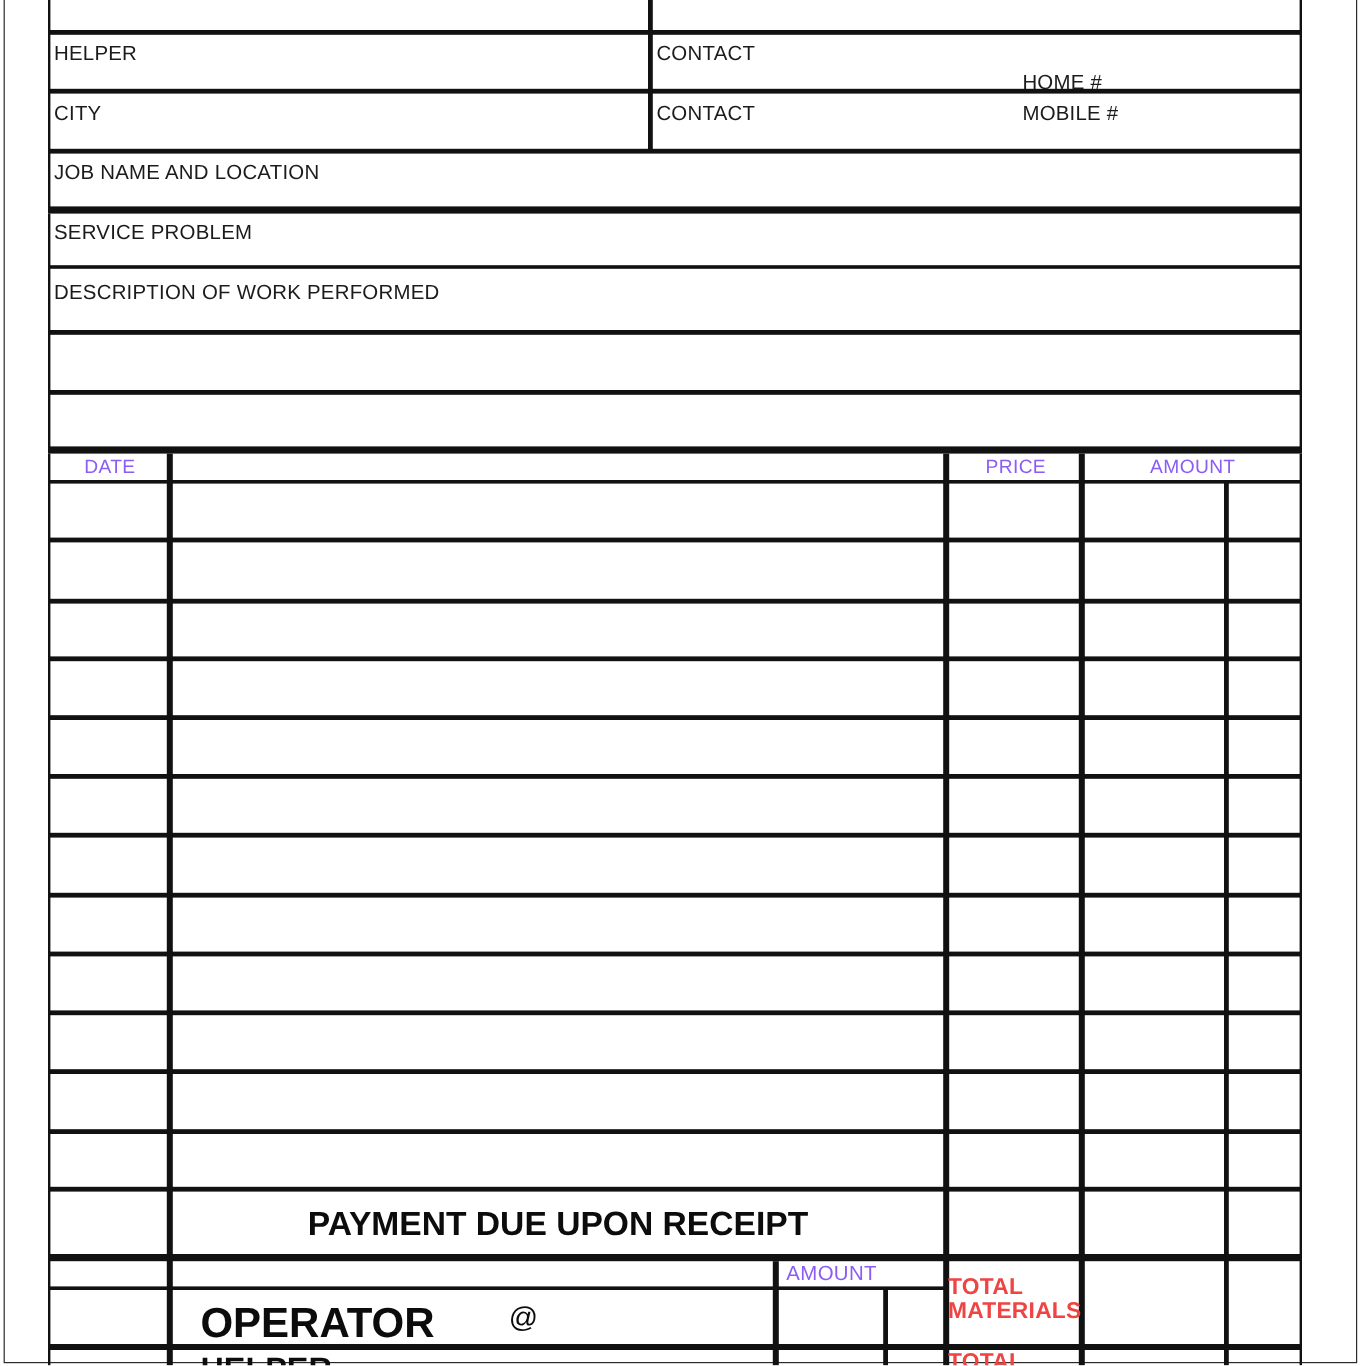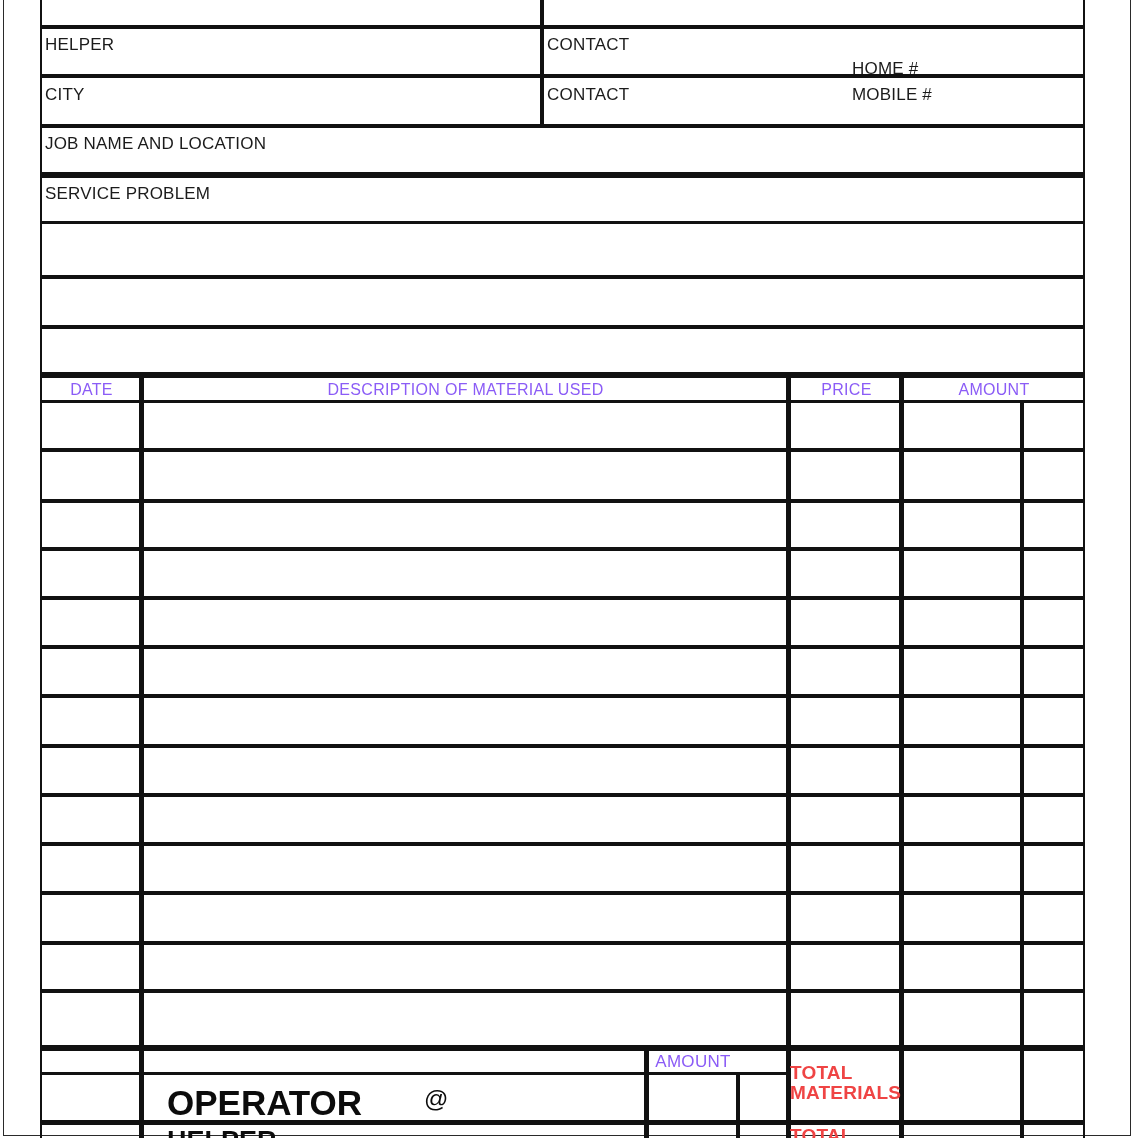--- a/index.html
+++ b/index.html
@@ -107,37 +107,37 @@
   <div class="fld" style="left:45px; top:36px;">HELPER</div>
   <div class="fld" style="left:547px; top:36px;">CONTACT</div>
   <div class="fld" style="left:852px; top:36px;margin-top:24px;">HOME #</div>
 
   <div class="fld" style="left:45px; top:86px;">CITY</div>
   <div class="fld" style="left:547px; top:86px;">CONTACT</div>
   <div class="fld" style="left:852px; top:86px;">MOBILE #</div>
 
   <div class="fld" style="left:45px; top:135px;">JOB NAME AND LOCATION</div>
   <div class="fld" style="left:45px; top:185px;">SERVICE PROBLEM</div>
+  <div class="fld" style="left:45px; top:235px;">DESCRIPTION OF WORK PERFORMED</div>
 
   <div class="cell" style="left:44px; top:29px; width:494px; height:45px;"></div>
   <div class="cell" style="left:546px; top:29px; width:304px; height:45px;"></div>
   <div class="cell" style="left:852px; top:29px; width:231px; height:45px;"></div>
 
   <div class="cell" style="left:44px; top:78px; width:494px; height:46px;"></div>
   <div class="cell" style="left:546px; top:78px; width:304px; height:46px;"></div>
   <div class="cell" style="left:852px; top:78px; width:231px; height:46px;"></div>
 
   <div class="cell" style="left:44px; top:128px; width:1039px; height:44px;"></div>
   <div class="cell" style="left:44px; top:178px; width:1039px; height:43px;"></div>
   <div class="cell" style="left:44px; top:224px; width:1039px; height:51px;"></div>
   <div class="cell" style="left:44px; top:279px; width:1039px; height:46px;"></div>
   <div class="cell" style="left:44px; top:329px; width:1039px; height:43px;"></div>
 
   <div class="colhead" style="left:40px; top:382px; width:103px;">DATE</div>
-  <div class="colhead" style="left:143px; top:382px; width:645px;">DESCRIPTION OF MATERIAL USED</div>
   <div class="colhead" style="left:790px; top:382px; width:113px;">PRICE</div>
   <div class="colhead" style="left:903px; top:382px; width:182px;">AMOUNT</div>
 
   <div class="hline" style="left:40px; top:400px; width:1045px; height:3px;"></div>
 
   <div class="hline" style="left:40px; top:448px; width:1045px; height:4px;"></div>
   <div class="hline" style="left:40px; top:499px; width:1045px; height:4px;"></div>
   <div class="hline" style="left:40px; top:547px; width:1045px; height:4px;"></div>
   <div class="hline" style="left:40px; top:596px; width:1045px; height:4px;"></div>
   <div class="hline" style="left:40px; top:645px; width:1045px; height:4px;"></div>
@@ -209,20 +209,21 @@
   <div class="cell" style="left:44px; top:895px; width:95px; height:46px;"></div>
   <div class="cell" style="left:144px; top:895px; width:642px; height:46px;"></div>
   <div class="cell" style="left:791px; top:895px; width:108px; height:46px;"></div>
   <div class="cell" style="left:904px; top:895px; width:116px; height:46px;"></div>
 
   <div class="cell" style="left:44px; top:945px; width:95px; height:44px;"></div>
   <div class="cell" style="left:144px; top:945px; width:642px; height:44px;"></div>
   <div class="cell" style="left:791px; top:945px; width:108px; height:44px;"></div>
   <div class="cell" style="left:904px; top:945px; width:116px; height:44px;"></div>
 
+  <div class="bigbold" style="left:144px; top:1006px; width:642px; font-size:28px; text-align:center;">PAYMENT DUE UPON RECEIPT</div>
 
   <div class="hline" style="left:40px; top:1045px; width:1045px; height:6px;"></div>
 
   <div class="colhead" style="left:648px; top:1053px; width:90px; font-size:17px;">AMOUNT</div>
 
   <div class="hline" style="left:40px; top:1072px; width:608px; height:3px;"></div>
   <div class="hline" style="left:648px; top:1072px; width:142px; height:3px;"></div>
 
   <div class="totbox" style="left:790px; top:1063px; width:113px;">
     <div>TOTAL</div>

